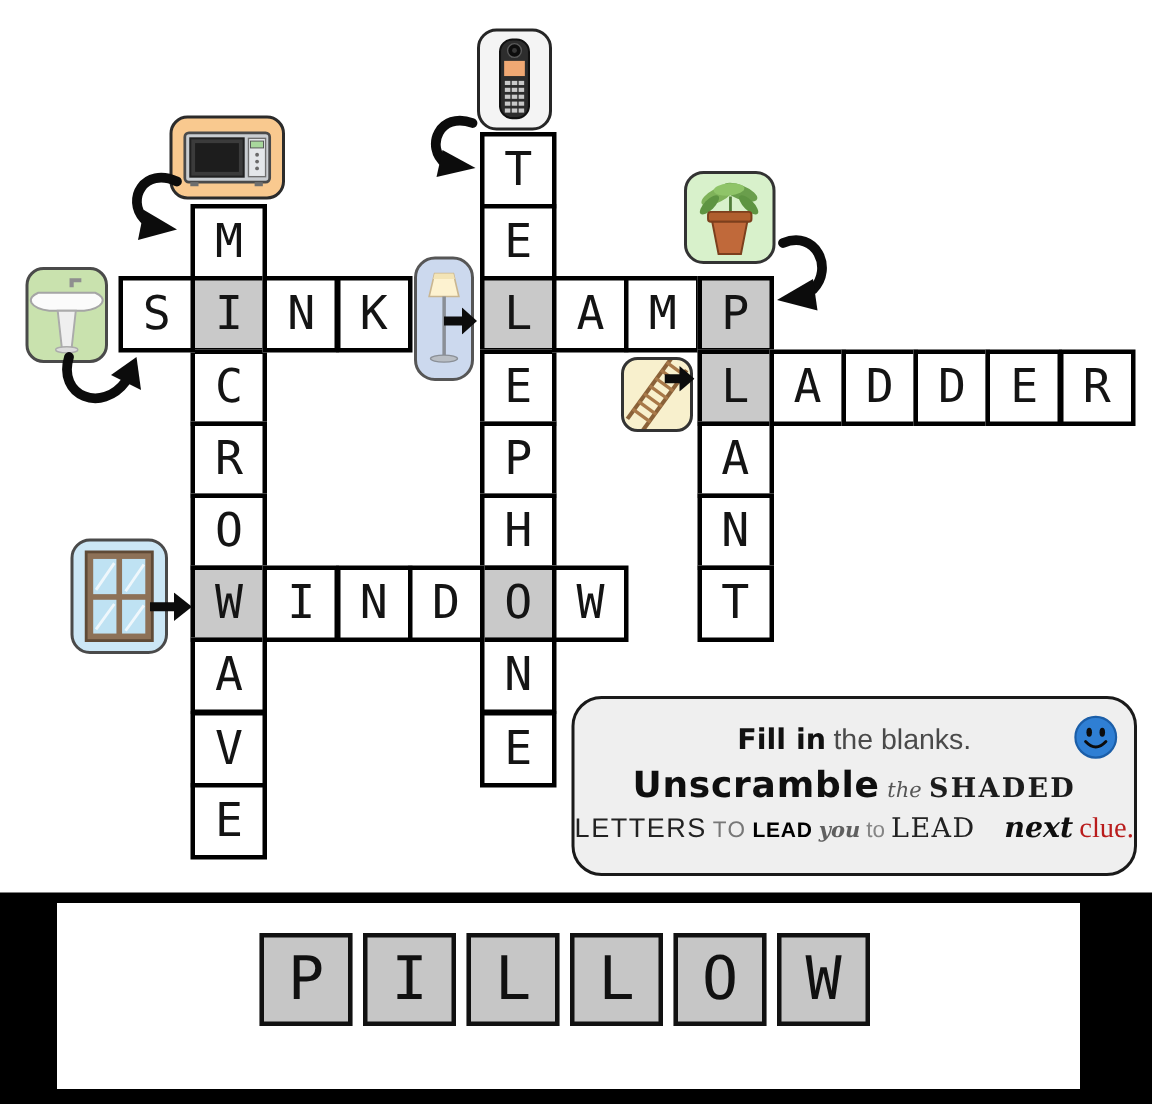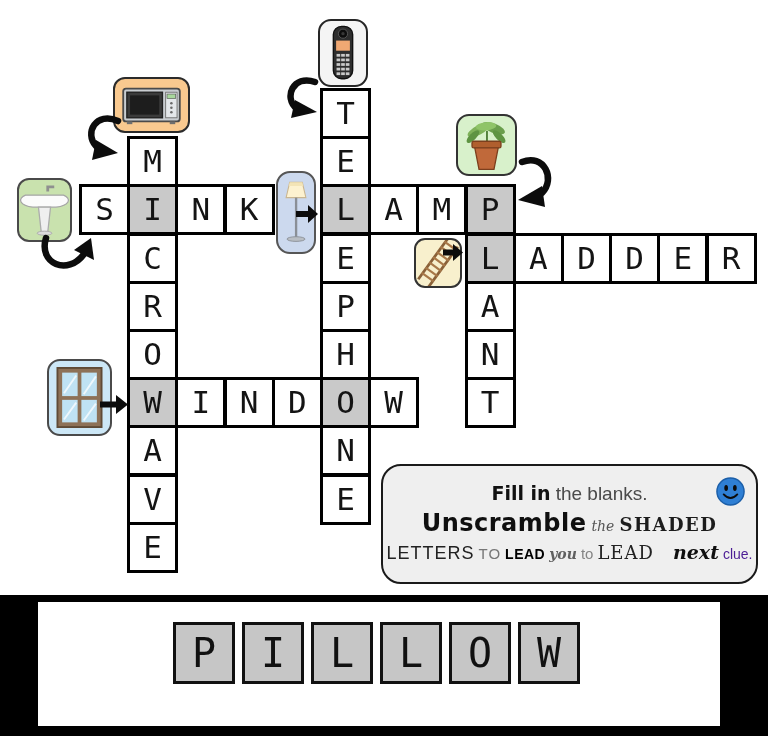--- a/index.html
+++ b/index.html
@@ -33,21 +33,21 @@
   .t-the{font-family:"DejaVu Serif", serif;font-style:italic;font-size:14px;color:#555;}
   .t-shaded{font-family:"DejaVu Serif", serif;font-weight:bold;font-size:18px;color:#1c1c1c;letter-spacing:1.5px;}
   .iline3{gap:4px;text-align:right;}
   .t-letters{font-family:"Liberation Sans", sans-serif;font-size:18px;color:#222;letter-spacing:1px;}
   .t-to1{font-family:"Liberation Sans", sans-serif;font-size:15px;color:#777;letter-spacing:1px;}
   .t-lead{font-family:"Liberation Sans", sans-serif;font-weight:bold;font-size:14px;color:#000000;letter-spacing:.5px;}
   .t-you{font-family:"DejaVu Serif", serif;font-weight:bold;font-style:italic;font-size:14px;color:#5f5f5f;}
   .t-to2{font-family:"Liberation Sans", sans-serif;font-size:15px;color:#858585;}
   .t-your{font-family:"DejaVu Serif", serif;font-size:18px;color:#222;letter-spacing:1px;}
   .t-next{font-family:"DejaVu Serif", serif;font-weight:bold;font-style:italic;font-size:19px;color:#0f0f0f;margin-left:15px;}
-  .t-clue{font-family:Liberation Sans, sans-serif;font-size:14px;color:#4c1d95;}
+  .t-clue{font-family:Liberation Serif, serif;font-size:19px;color:#b91c1c;}
   .smiley{position:absolute;right:10px;top:10px;}
 
   
   .answer-band{position:absolute;left:0;top:595px;width:768px;height:141px;background:#000;}
   .answer-panel{position:absolute;left:38px;top:7px;width:682px;height:124px;background:#ffffff;}
   .asq{position:absolute;top:20px;width:62px;height:62px;box-sizing:border-box;border:3px solid #111;
        background:#c6c6c6;display:flex;align-items:center;justify-content:center;
        font-family:"DejaVu Sans Mono", monospace;font-size:40px;color:#111;}
 </style>
 </head>

